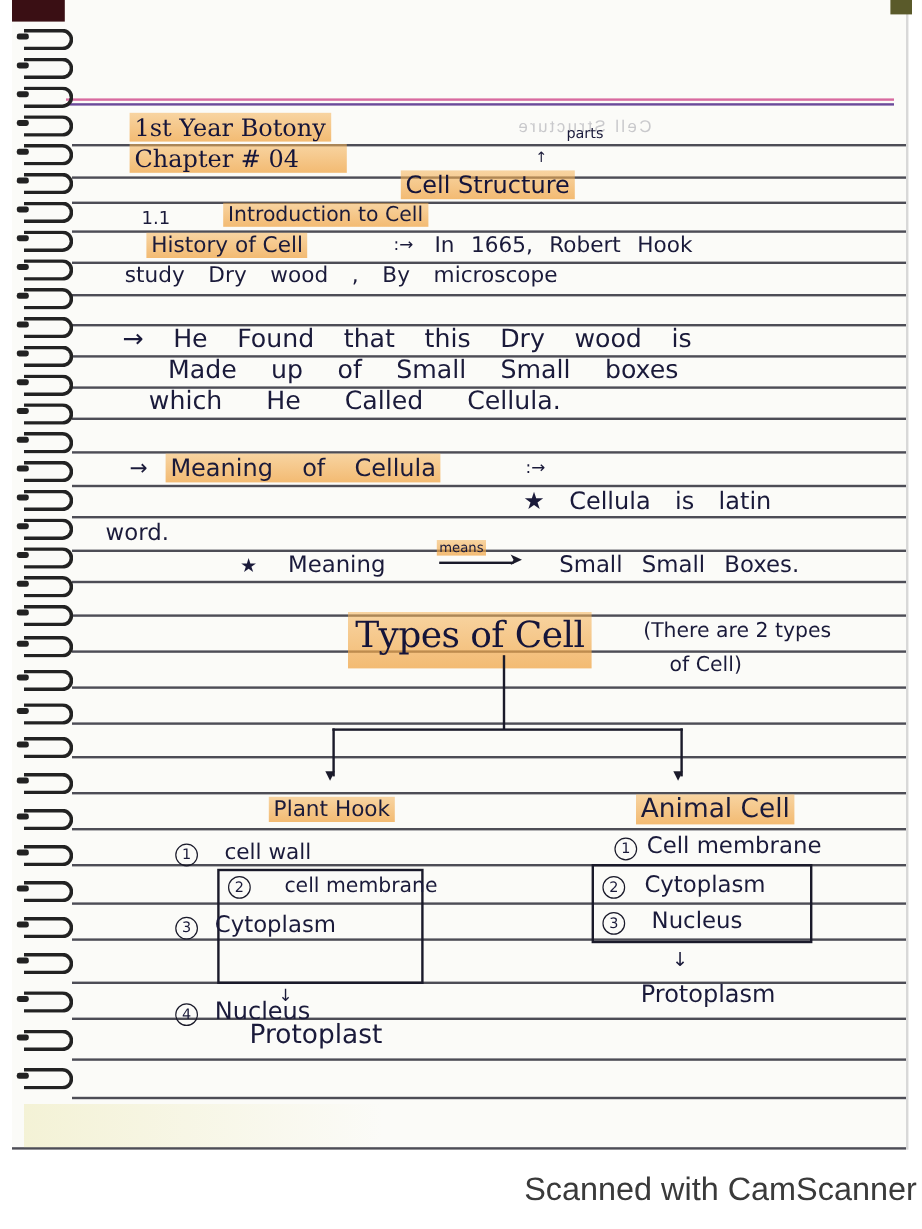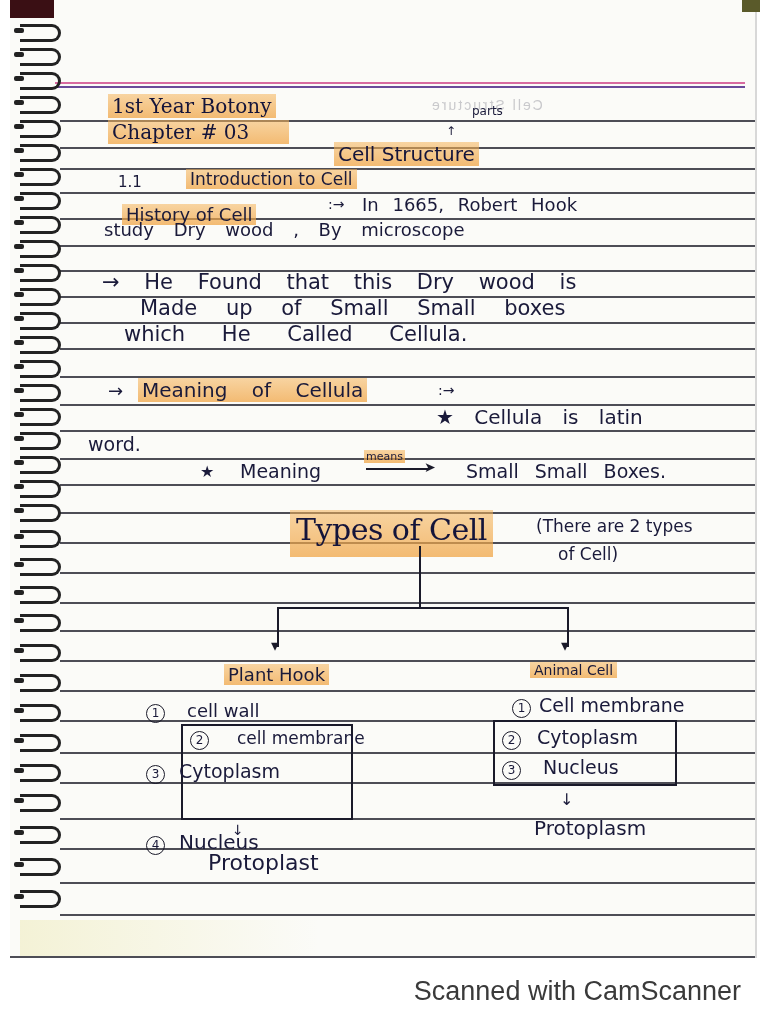--- a/index.html
+++ b/index.html
@@ -14,21 +14,21 @@
   .spiral .bar{position:absolute;left:0;top:6px;width:10px;height:5px;background:#222;border-radius:2px;}
   .hand{position:absolute;color:#1a1a3a;font-family:"DejaVu Sans",sans-serif;white-space:nowrap;}
   .hl{background:linear-gradient(180deg,rgba(245,180,90,.55),rgba(240,165,70,.75));padding:0 4px;}
   .bold{font-weight:normal;color:#14143a;}
   .serif{font-family:"DejaVu Serif",serif;}
   .ghost{position:absolute;color:#c9c9cc;font-family:"Liberation Sans",sans-serif;font-size:14px;transform:scaleX(-1);letter-spacing:2px;}
   .box{position:absolute;border:2px solid #1a1a2a;}
   .line{position:absolute;background:#1a1a2a;}
   .arrowhead{position:absolute;font-size:16px;color:#1a1a2a;line-height:1;}
   .num{display:inline-block;width:17px;height:17px;border:1.5px solid #1a1a2a;border-radius:50%;font-size:12px;text-align:center;line-height:17px;margin-right:8px;}
-  .footer{position:absolute;right:27px;top:976px;font-family:"Liberation Sans",sans-serif;font-size:27px;color:#3a3a3a;}
+  .footer{position:absolute;right:4px;top:976px;font-family:"Liberation Sans",sans-serif;font-size:27px;color:#3a3a3a;}
   .smear{position:absolute;left:20px;top:920px;width:300px;height:36px;background:linear-gradient(90deg,rgba(230,225,150,.35),rgba(255,255,255,0));}
 </style>
 </head>
 <body>
 
 <div class="page"></div>
 <div class="topbar-left"></div>
 <div class="topbar-right"></div>
 
 <div class="margin-top" style="top:82px;background:#d86aa0;"></div>
@@ -202,29 +202,29 @@
     </div>
   <div class="spiral" style="top:888px">
       <div class="bar"></div>
       <div class="ring"></div>
     </div>
 </div>
 
 <div class="ghost" style="left:430px;top:97px;">Cell Structure</div>
 
 <div class="hand bold hl serif" style="left:108px;top:94px;font-size:20px;">1st Year Botony</div>
-<div class="hand bold hl serif" style="left:108px;top:120px;font-size:20px;padding-right:40px;">Chapter # 03</div>
+<div class="hand bold hl serif" style="left:108px;top:120px;font-size:20px;padding-right:40px;">Chapter # 04</div>
 <div class="hand" style="left:444px;top:104px;font-size:12px;margin-left:28px;">parts</div>
 <div class="hand" style="left:446px;top:124px;font-size:12px;">↑</div>
 <div class="hand bold hl" style="left:334px;top:142px;font-size:20px;">Cell Structure</div>
 
 <div class="hand" style="left:118px;top:173px;font-size:15px;">1.1</div>
 <div class="hand hl" style="left:186px;top:169px;font-size:17px;">Introduction to Cell</div>
 
-<div class="hand hl" style="left:122px;top:204px;font-size:18px;">History of Cell</div>
+<div class="hand hl" style="left:122px;top:194px;font-size:18px;">History of Cell</div>
 <div class="hand" style="left:328px;top:196px;font-size:14px;">:→</div>
 <div class="hand" style="left:362px;top:194px;font-size:18px;word-spacing:8px;">In 1665, Robert Hook</div>
 <div class="hand" style="left:104px;top:219px;font-size:18px;word-spacing:14px;">study Dry wood , By microscope</div>
 
 <div class="hand" style="left:102px;top:270px;font-size:21px;word-spacing:18px;">→ He Found that this Dry wood is</div>
 <div class="hand" style="left:140px;top:296px;font-size:21px;word-spacing:22px;">Made up of Small Small boxes</div>
 <div class="hand" style="left:124px;top:322px;font-size:21px;word-spacing:30px;">which He Called Cellula.</div>
 
 <div class="hand" style="left:108px;top:380px;font-size:18px;">→</div>
 <div class="hand hl" style="left:138px;top:378px;font-size:20px;word-spacing:18px;">Meaning of Cellula</div>
@@ -264,21 +264,21 @@
     <span class="num">3</span><span style="margin-left:6px;">Cytoplasm</span>
   </div>
   <div class="hand" style="left:146px;top:791px;font-size:20px;margin-top:39px;">
     <span class="num">4</span><span style="margin-left:6px;">Nucleus</span>
   </div>
   <div class="hand" style="left:232px;top:822px;font-size:14px;">↓</div>
   <div class="hand" style="left:208px;top:850px;font-size:22px;">Protoplast</div>
 </div>
 
 <div>
-  <div class="hand hl" style="left:530px;top:662px;font-size:14px;">Animal Cell</div>
+  <div class="hand hl" style="left:530px;top:662px;font-size:22px;">Animal Cell</div>
   <div class="hand" style="left:512px;top:694px;font-size:19px;">
     <span class="num">1</span><span>Cell membrane</span>
   </div>
   <div class="box" style="left:493px;top:720px;width:180px;height:62px;"></div>
   <div class="hand" style="left:502px;top:726px;font-size:19px;">
     <span class="num">2</span><span style="margin-left:8px;">Cytoplasm</span>
   </div>
   <div class="hand" style="left:502px;top:756px;font-size:19px;">
     <span class="num">3</span><span style="margin-left:14px;">Nucleus</span>
   </div>

